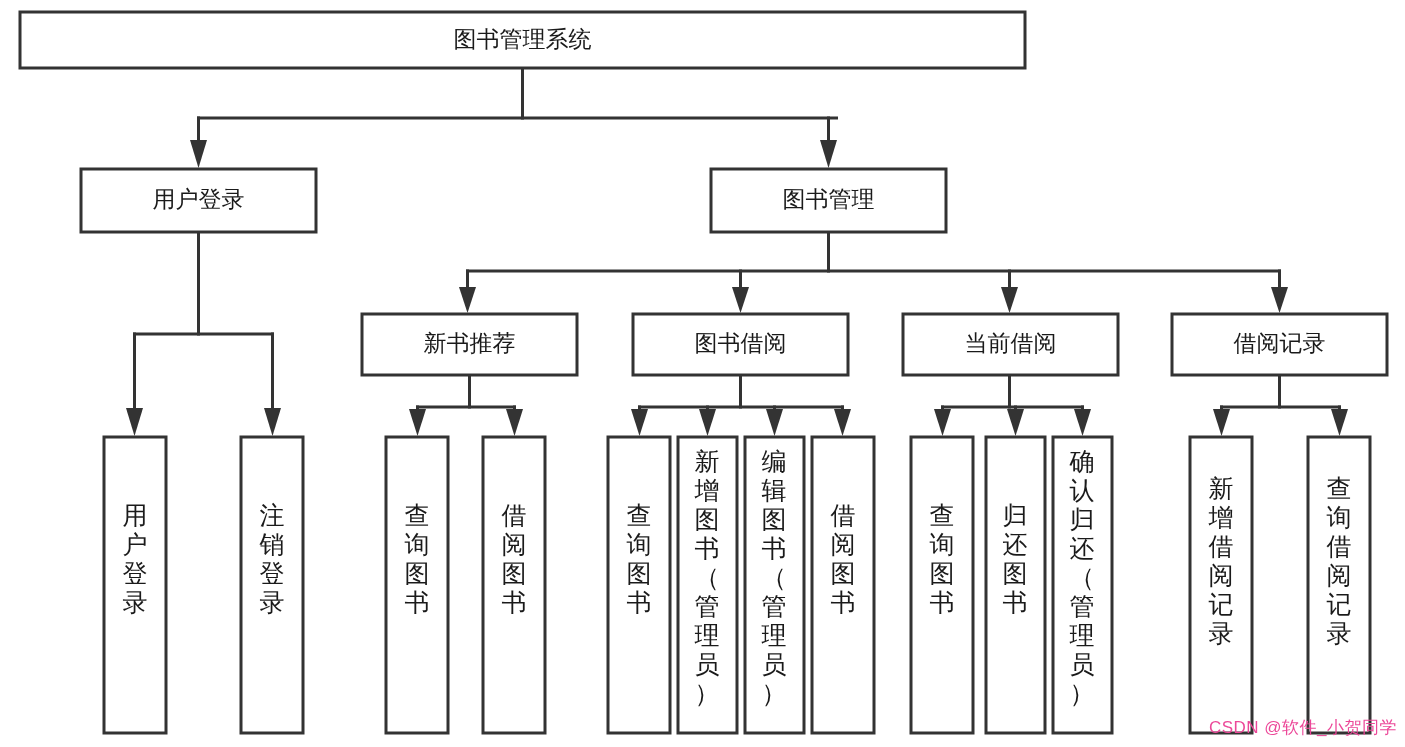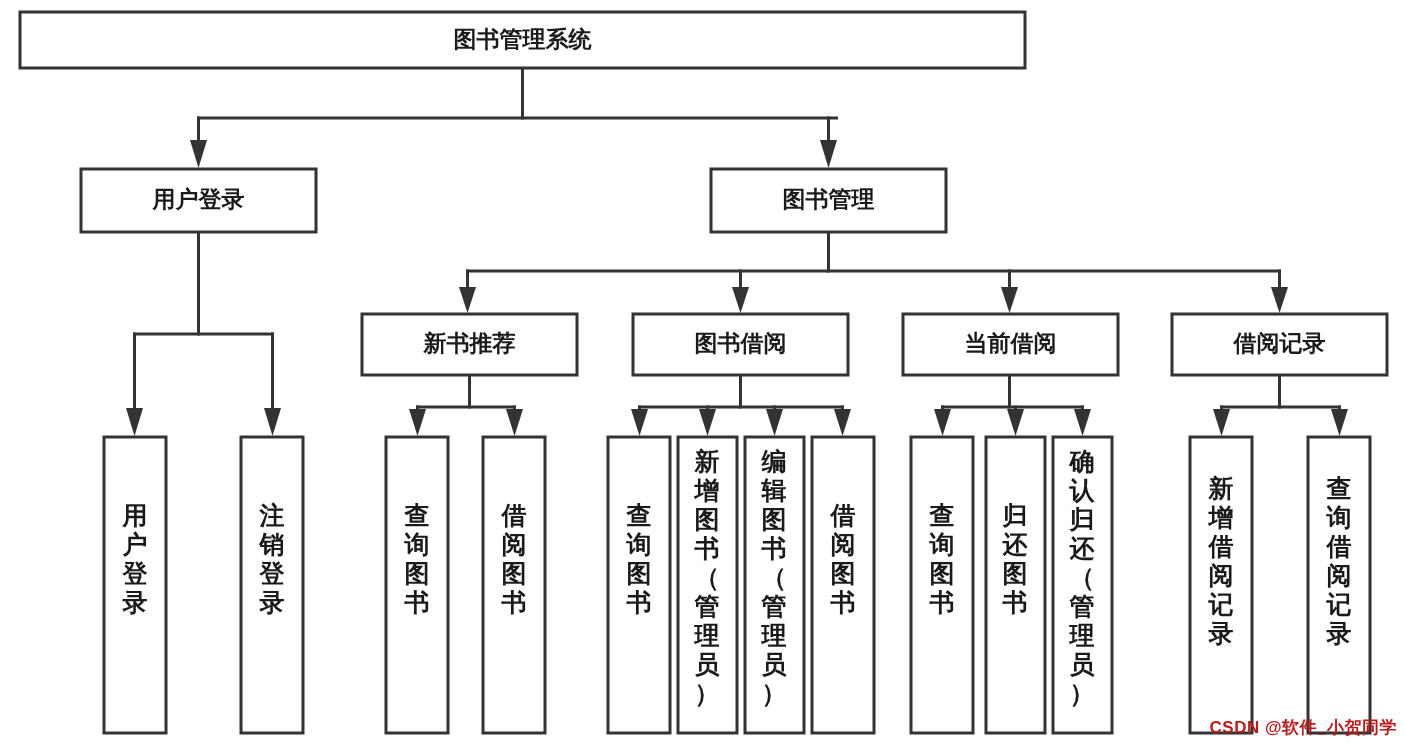--- a/index.html
+++ b/index.html
@@ -13,21 +13,20 @@
     position: relative;
     overflow: hidden;
     font-family: "Liberation Sans", "DejaVu Sans", sans-serif;
   }
   #diagram-root {
     position: absolute;
     left: 0;
     top: 0;
     width: 1405px;
     height: 747px;
-    font-weight: bold;
   }
   svg.flow {
     display: block;
     width: 1405px;
     height: 747px;
   }
   .node-box {
     fill: #ffffff;
     stroke: #333333;
     stroke-width: 3;
@@ -54,21 +53,21 @@
     fill: #1a1a1a;
     font-size: 25px;
     text-anchor: middle;
   }
   .watermark {
     position: absolute;
     right: 8px;
     bottom: 8px;
     font-family: "Liberation Sans", "DejaVu Sans", sans-serif;
     font-size: 17px;
-    color: #b91c1c;
+    color: #ec4899;
     letter-spacing: 0.5px;
     white-space: nowrap;
     pointer-events: none;
   }
 </style>
 </head>
 <body>
 
 <div id="diagram-root">
   <svg class="flow" viewBox="0 0 1405 747" xmlns="http://www.w3.org/2000/svg">

